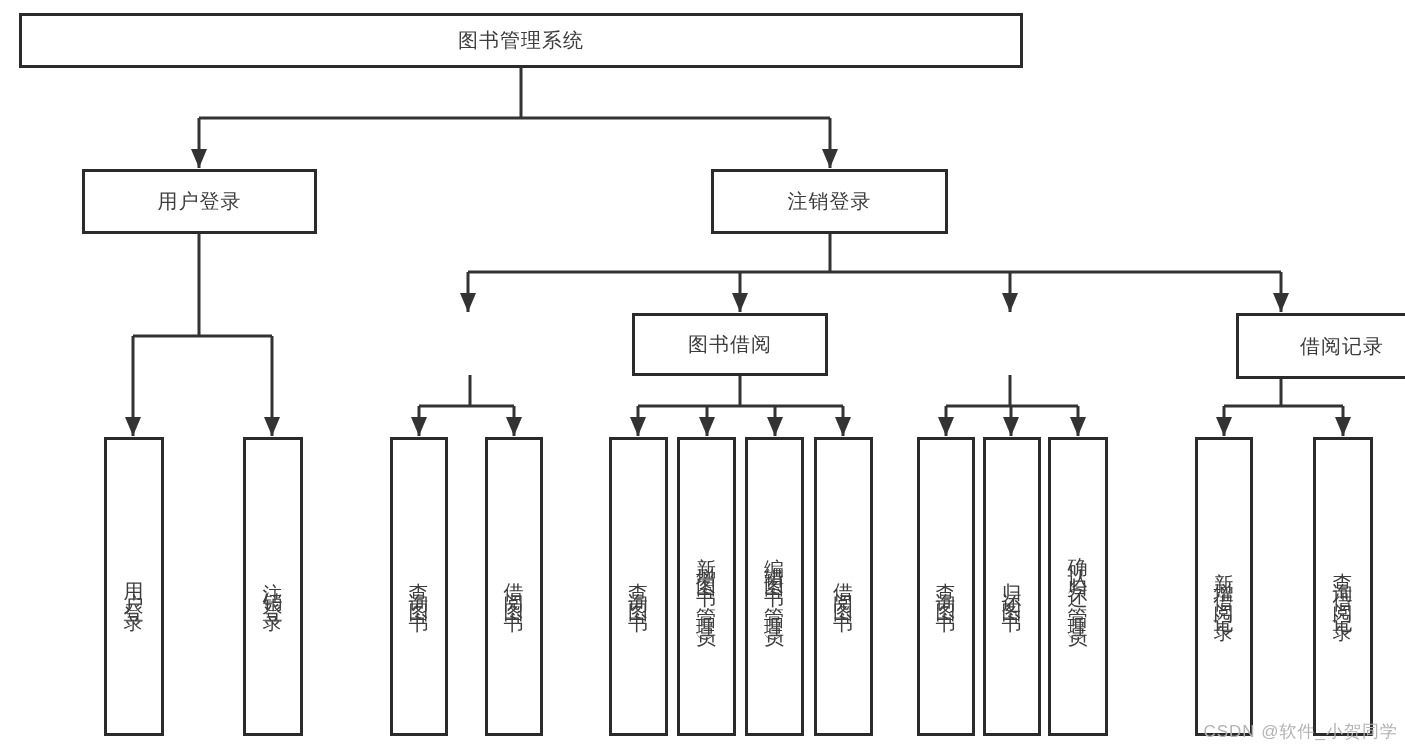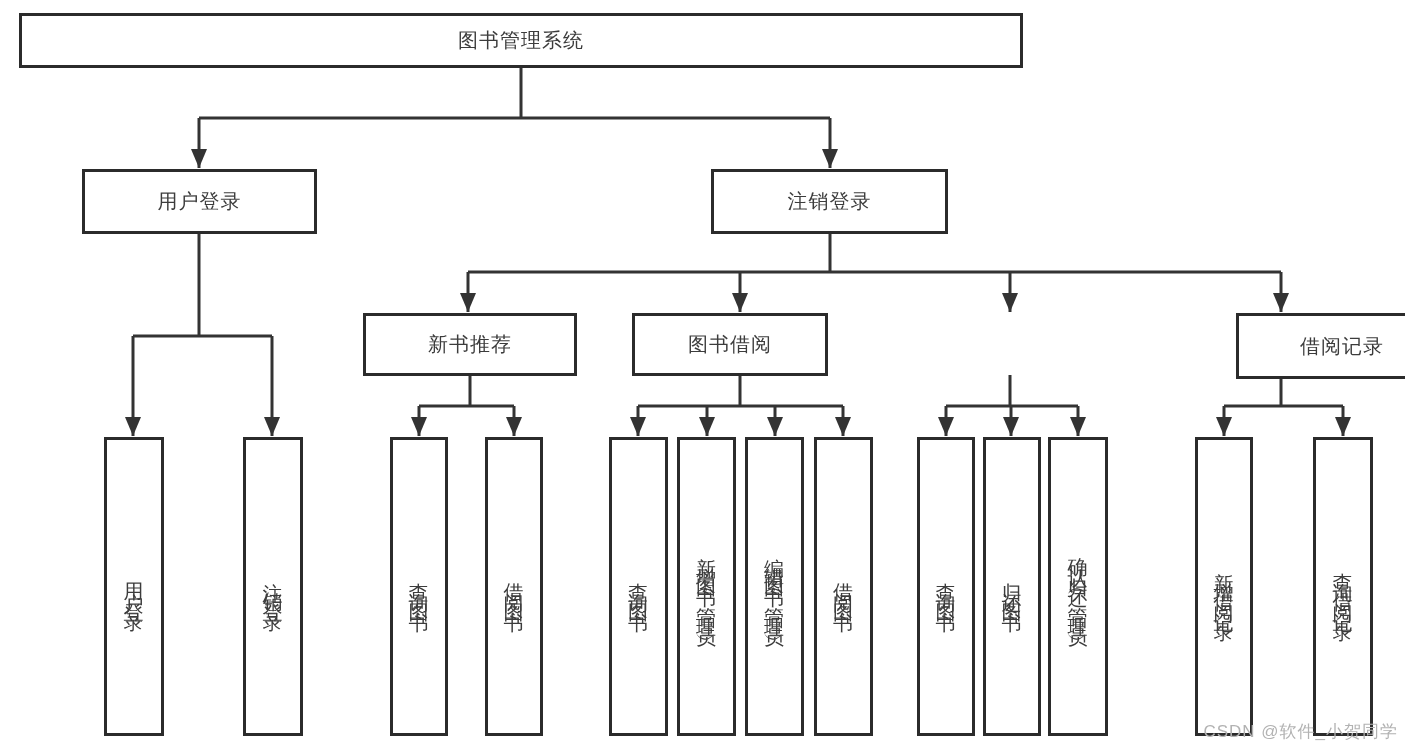--- a/index.html
+++ b/index.html
@@ -84,23 +84,20 @@
     <span>图书管理系统</span>
   </div>
 
   <div class="node h" style="left:82px;top:169px;width:235px;height:65px">
     <span>用户登录</span>
   </div>
   <div class="node h" style="left:711px;top:169px;width:237px;height:65px">
     <span>注销登录</span>
   </div>
 
-  <div class="node h" style="left:363px;top:313px;width:214px;height:63px">
-    <span>新书推荐</span>
-  </div>
   <div class="node h" style="left:632px;top:313px;width:196px;height:63px">
     <span>图书借阅</span>
   </div>
   <div class="node h" style="left:1236px;top:313px;width:212px;height:66px">
     <span>借阅记录</span>
   </div>
 
   <div class="node v" style="left:104px;top:437px;width:60px;height:299px">
     <span>用户登录</span>
   </div>

